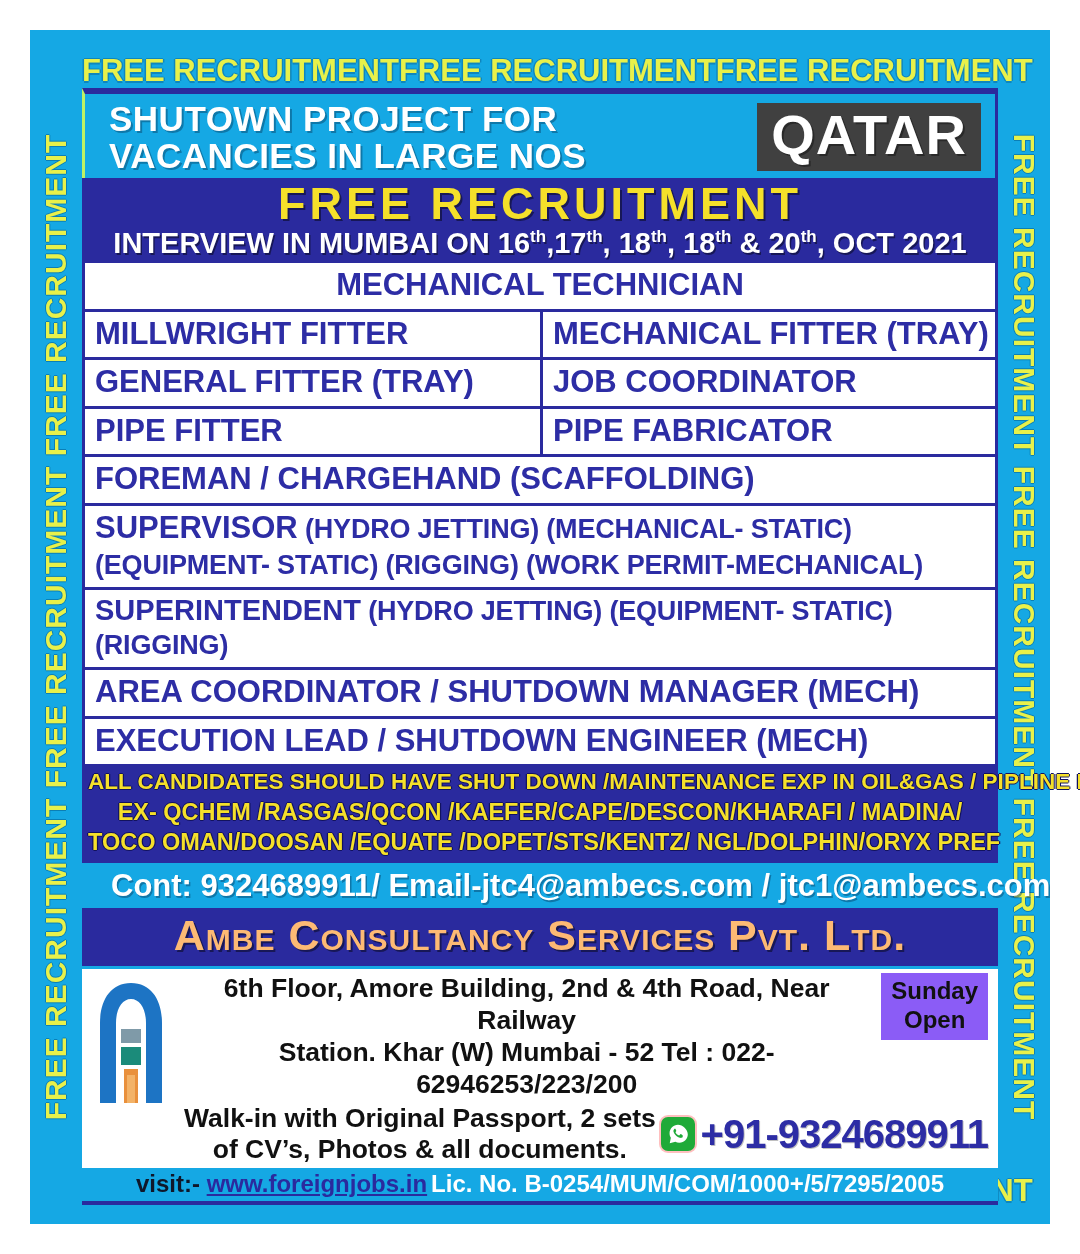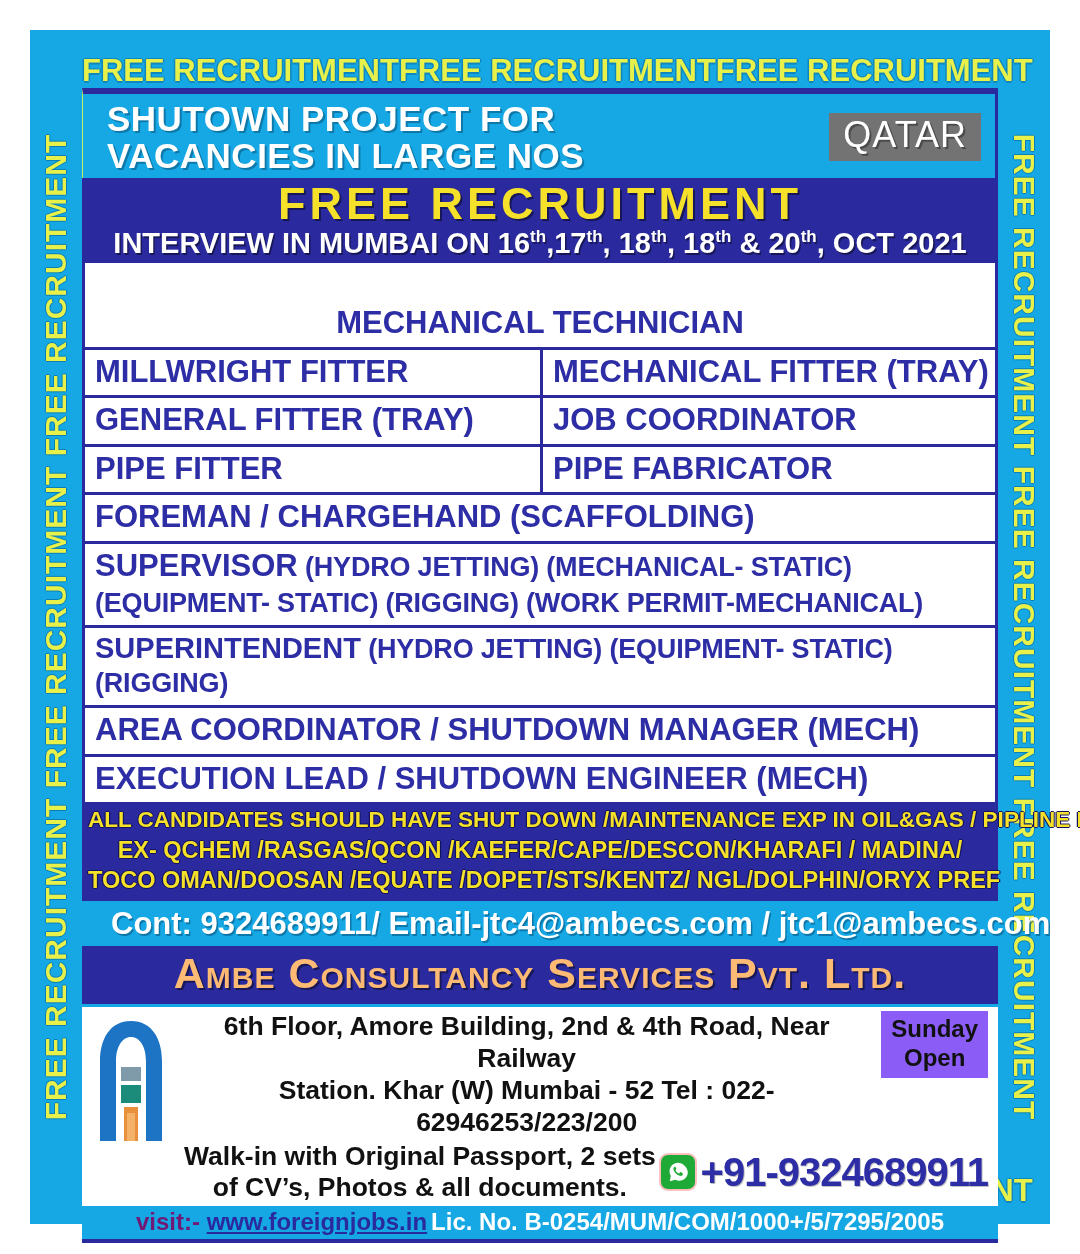--- a/index.html
+++ b/index.html
@@ -75,44 +75,44 @@
     position: absolute;
     left: 52px;
     top: 58px;
     width: 916px;
   }
 
   
   .title-band {
     background: #15a8e4;
     border-top: 6px solid #2a2a9e;
-    border-left: 1px solid #bef264;
+    border-left: 3px solid #bef264;
     border-right: 3px solid #2a2a9e;
     padding: 6px 8px 4px 8px;
     display: flex;
     align-items: center;
     justify-content: space-between;
     box-sizing: border-box;
   }
   .title-lines {
     color: #ffffff;
     font-size: 35px;
     font-weight: bold;
     line-height: 1.06;
     text-align: left;
     letter-spacing: 0.5px;
     text-shadow: 2px 2px 0 rgba(10,80,120,.55);
     padding-left: 16px;
   }
   .qatar-box {
-    background: #737373;
+    background: #404040;
     border: 2px solid #15a8e4;
     color: #ffffff;
-    font-size: 36px;
-    font-weight: normal;
+    font-size: 56px;
+    font-weight: bold;
     line-height: 1;
     padding: 4px 14px 8px 14px;
     letter-spacing: 1px;
     text-shadow: 2px 2px 0 rgba(0,0,0,.35);
     margin-right: 4px;
   }
 
   
   .fr-band {
     background: #2a2a9e;
@@ -157,21 +157,21 @@
     box-sizing: border-box;
     color: #2d2da5;
     font-size: 31px;
     font-weight: bold;
     line-height: 1.15;
     white-space: nowrap;
     overflow: hidden;
   }
   .tcell + .tcell { border-left: 3px solid #2a2a9e; }
   .tcell.full { flex: 1 1 100%; white-space: normal; }
-  .tcell.center { text-align: center; margin-top: 38px; }
+  .tcell.center { text-align: center; }
   .tcell .lite {
     font-weight: bold;
     font-size: 27px;
     letter-spacing: -0.2px;
   }
   .tcell.tight { font-size: 29px; }
   .tcell.tight .lite { font-size: 27px; }
 
   
   .exp-block {
@@ -304,21 +304,21 @@
 
   
   .lic-strip {
     background: #15a8e4;
     border-bottom: 4px solid #2a2a9e;
     text-align: center;
     padding: 2px 0 3px 0;
     white-space: nowrap;
   }
   .lic-strip .visit {
-    color: #701a75;
+    color: #0f172a;
     font-size: 24px;
     font-weight: bold;
   }
   .lic-strip .site {
     color: #2a2a9e;
     font-size: 24px;
     font-weight: bold;
     text-decoration: underline;
   }
   .lic-strip .lic {

